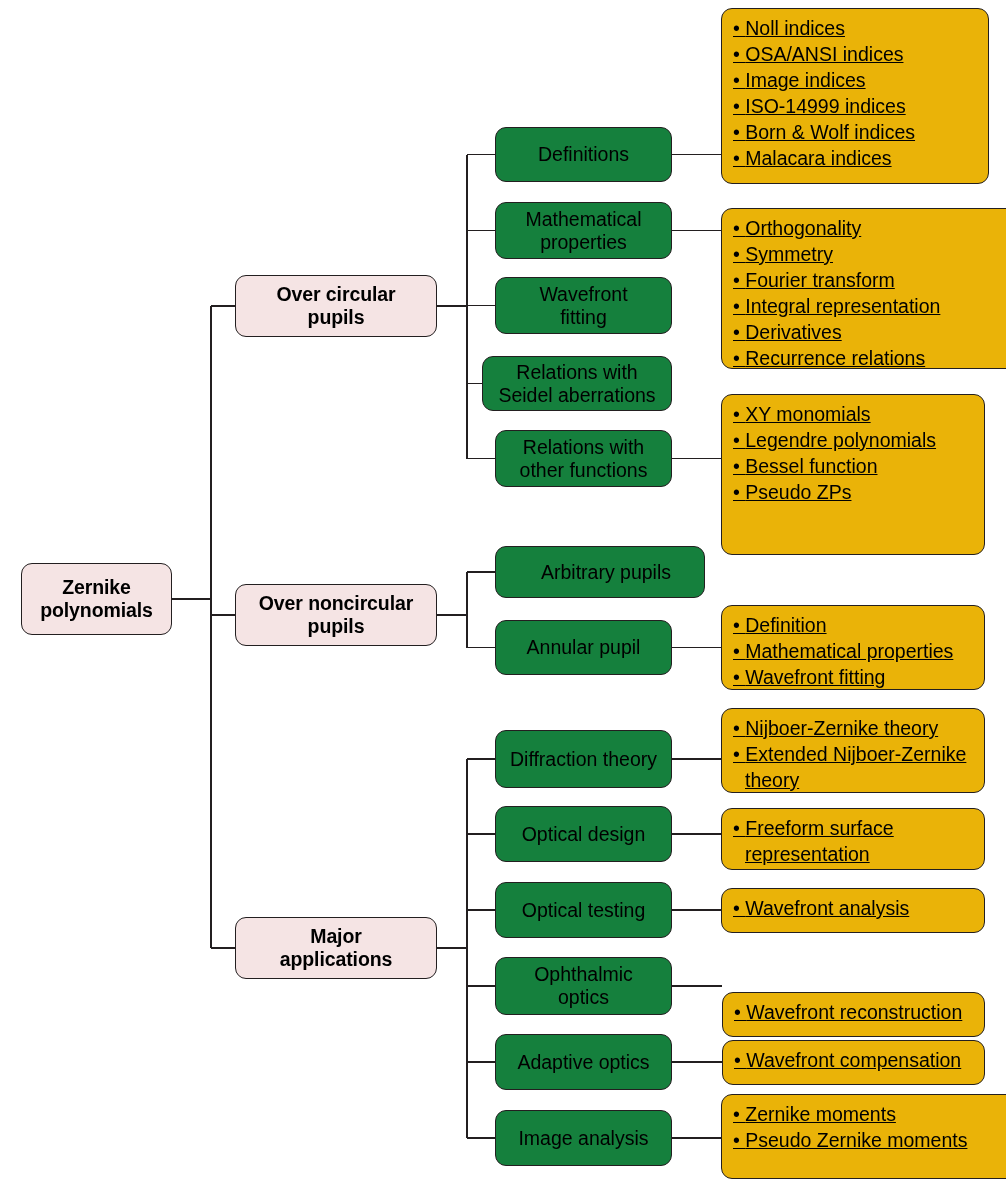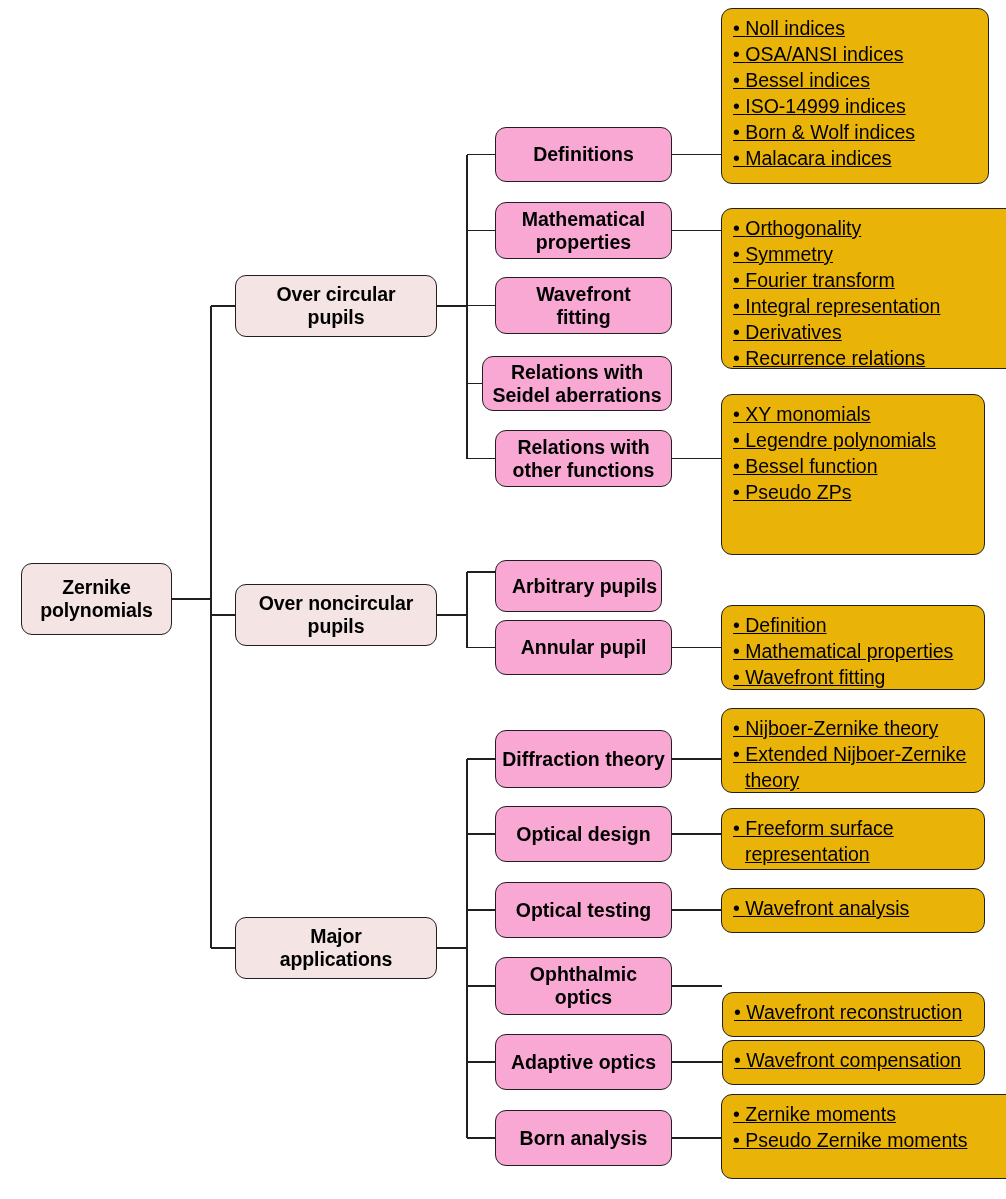--- a/index.html
+++ b/index.html
@@ -13,21 +13,21 @@
     border-radius:11px;
     display:flex;
     align-items:center;
     justify-content:center;
     text-align:center;
     line-height:1.18;
     color:#000000;
     overflow:hidden;
   }
   .lvl1{background:#f5e4e4;font-weight:bold;font-size:19.5px;letter-spacing:-0.1px;}
-  .lvl2{background:#f9a8d4;font-weight:bold;font-size:19.5px;}
+  .lvl2{background:#15803d;font-weight:normal;font-size:19.5px;}
   .leafbox{
     position:absolute;
     box-sizing:border-box;
     border:1.6px solid #231f20;
     border-radius:11px;
     background:#eab308;
     padding:6px 10px 7px 11px;
     color:#000000;
     font-size:19.5px;
     line-height:1.335;
@@ -84,21 +84,21 @@
     <div class="node lvl1" style="left: 235px; top: 275px; width: 202px; height: 62px;">
       <span>Over circular<br>pupils</span>
     </div>
     <div class="node lvl2" style="left: 495px; top: 127px; width: 177px; height: 55px;">
       <span>Definitions</span>
     </div>
     <div class="leafbox" style="left: 721px; top: 8px; width: 268px; height: 176px;">
       <ul>
         <li>Noll indices</li>
         <li>OSA/ANSI indices</li>
-        <li>Bessel indices</li>
+        <li>Image indices</li>
         <li>ISO-14999 indices</li>
         <li>Born &amp; Wolf indices</li>
         <li>Malacara indices</li>
       </ul>
     </div>
     <div class="node lvl2" style="left: 495px; top: 202px; width: 177px; height: 57px;">
       <span>Mathematical<br>properties</span>
     </div>
     <div class="leafbox" style="left: 721px; top: 208px; width: 308px; height: 161px;">
       <ul>
@@ -123,21 +123,21 @@
       <ul>
         <li>XY monomials</li>
         <li>Legendre polynomials</li>
         <li>Bessel function</li>
         <li>Pseudo ZPs</li>
       </ul>
     </div>
     <div class="node lvl1" style="left: 235px; top: 584px; width: 202px; height: 62px;">
       <span>Over noncircular<br>pupils</span>
     </div>
-    <div class="node lvl2" style="left: 495px; top: 560px; width: 167px; height: 52px; padding-left: 12px;">
+    <div class="node lvl2" style="left: 495px; top: 546px; width: 210px; height: 52px; padding-left: 12px;">
       <span>Arbitrary pupils</span>
     </div>
     <div class="node lvl2" style="left: 495px; top: 620px; width: 177px; height: 55px;">
       <span>Annular pupil</span>
     </div>
     <div class="leafbox" style="left: 721px; top: 605px; width: 264px; height: 85px;">
       <ul>
         <li>Definition</li>
         <li>Mathematical properties</li>
         <li>Wavefront fitting</li>
@@ -181,21 +181,21 @@
     </div>
     <div class="node lvl2" style="left: 495px; top: 1034px; width: 177px; height: 56px;">
       <span>Adaptive optics</span>
     </div>
     <div class="leafbox" style="left: 722px; top: 1040px; width: 263px; height: 45px;">
       <ul>
         <li>Wavefront compensation</li>
       </ul>
     </div>
     <div class="node lvl2" style="left: 495px; top: 1110px; width: 177px; height: 56px;">
-      <span>Born analysis</span>
+      <span>Image analysis</span>
     </div>
     <div class="leafbox" style="left: 721px; top: 1094px; width: 308px; height: 85px;">
       <ul>
         <li>Zernike moments</li>
         <li>Pseudo Zernike moments</li>
       </ul>
     </div>
   </div>
 
 </body></html>

